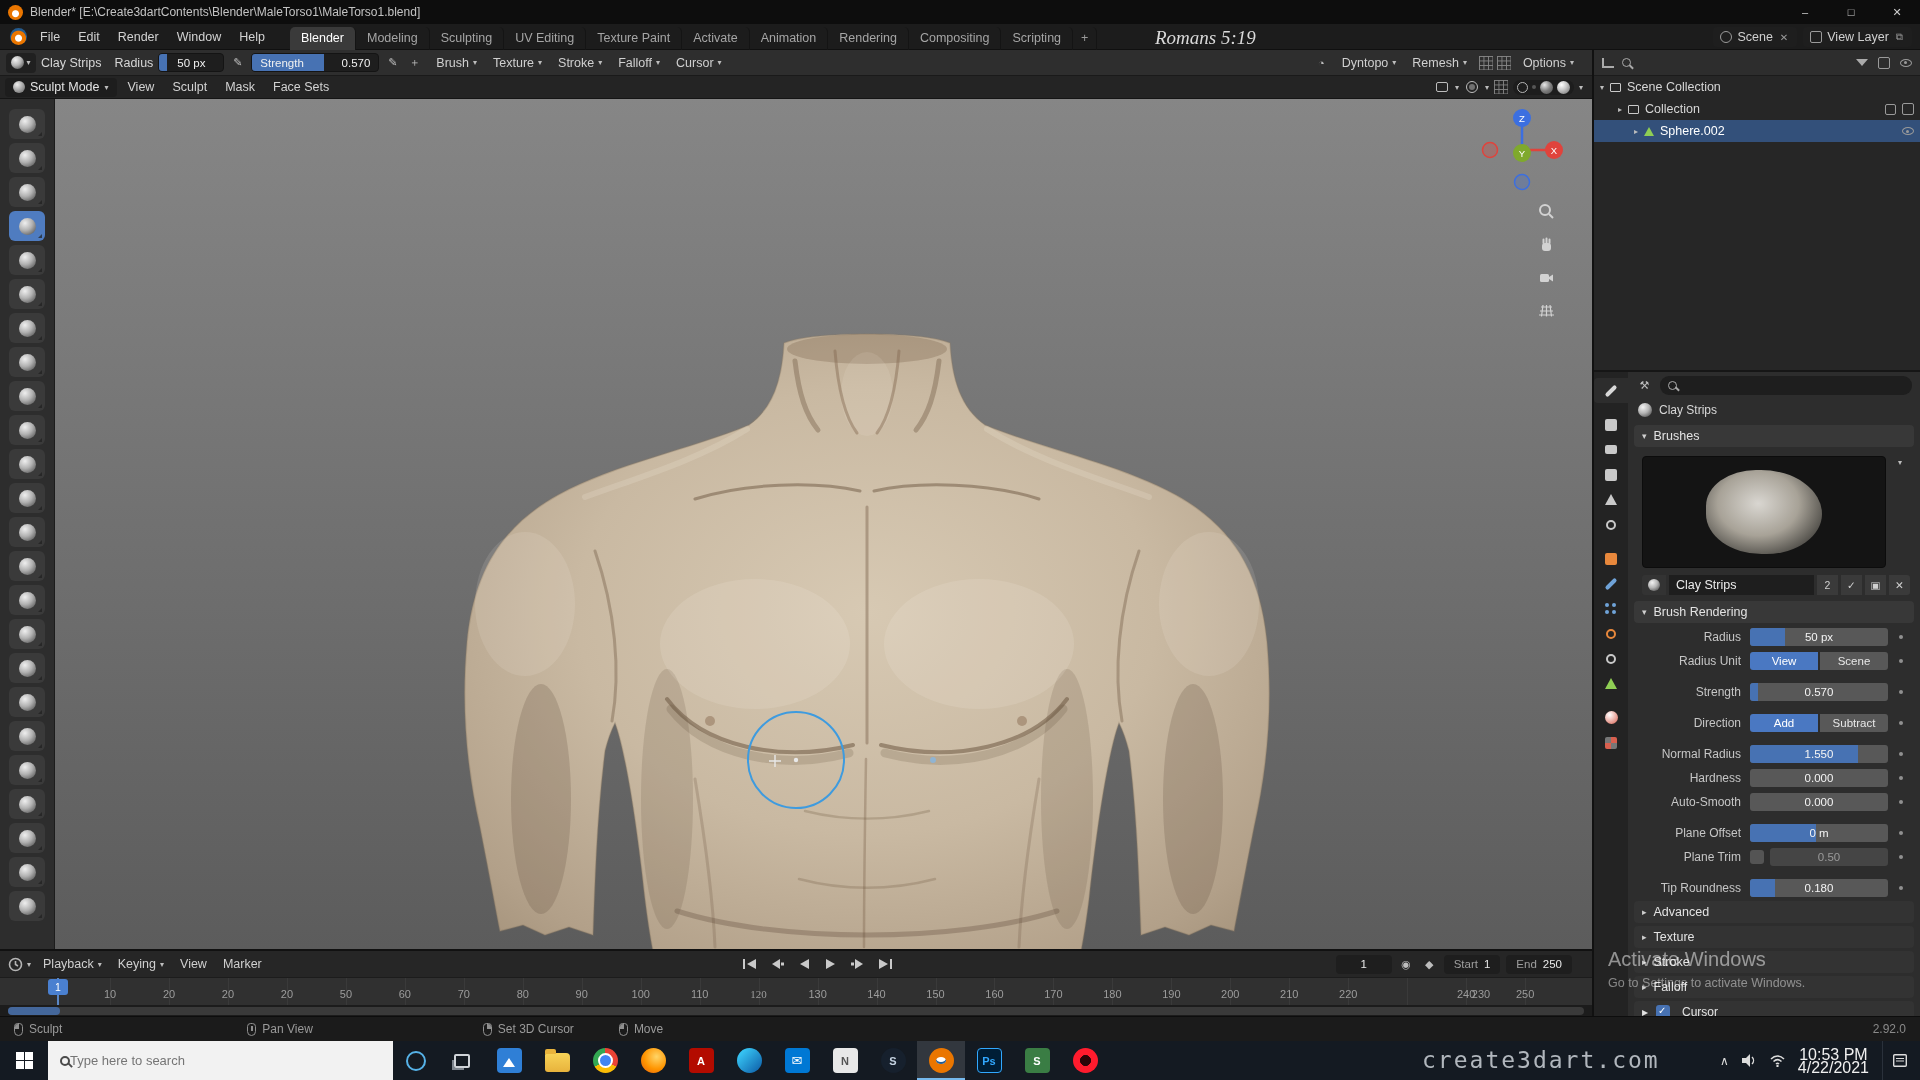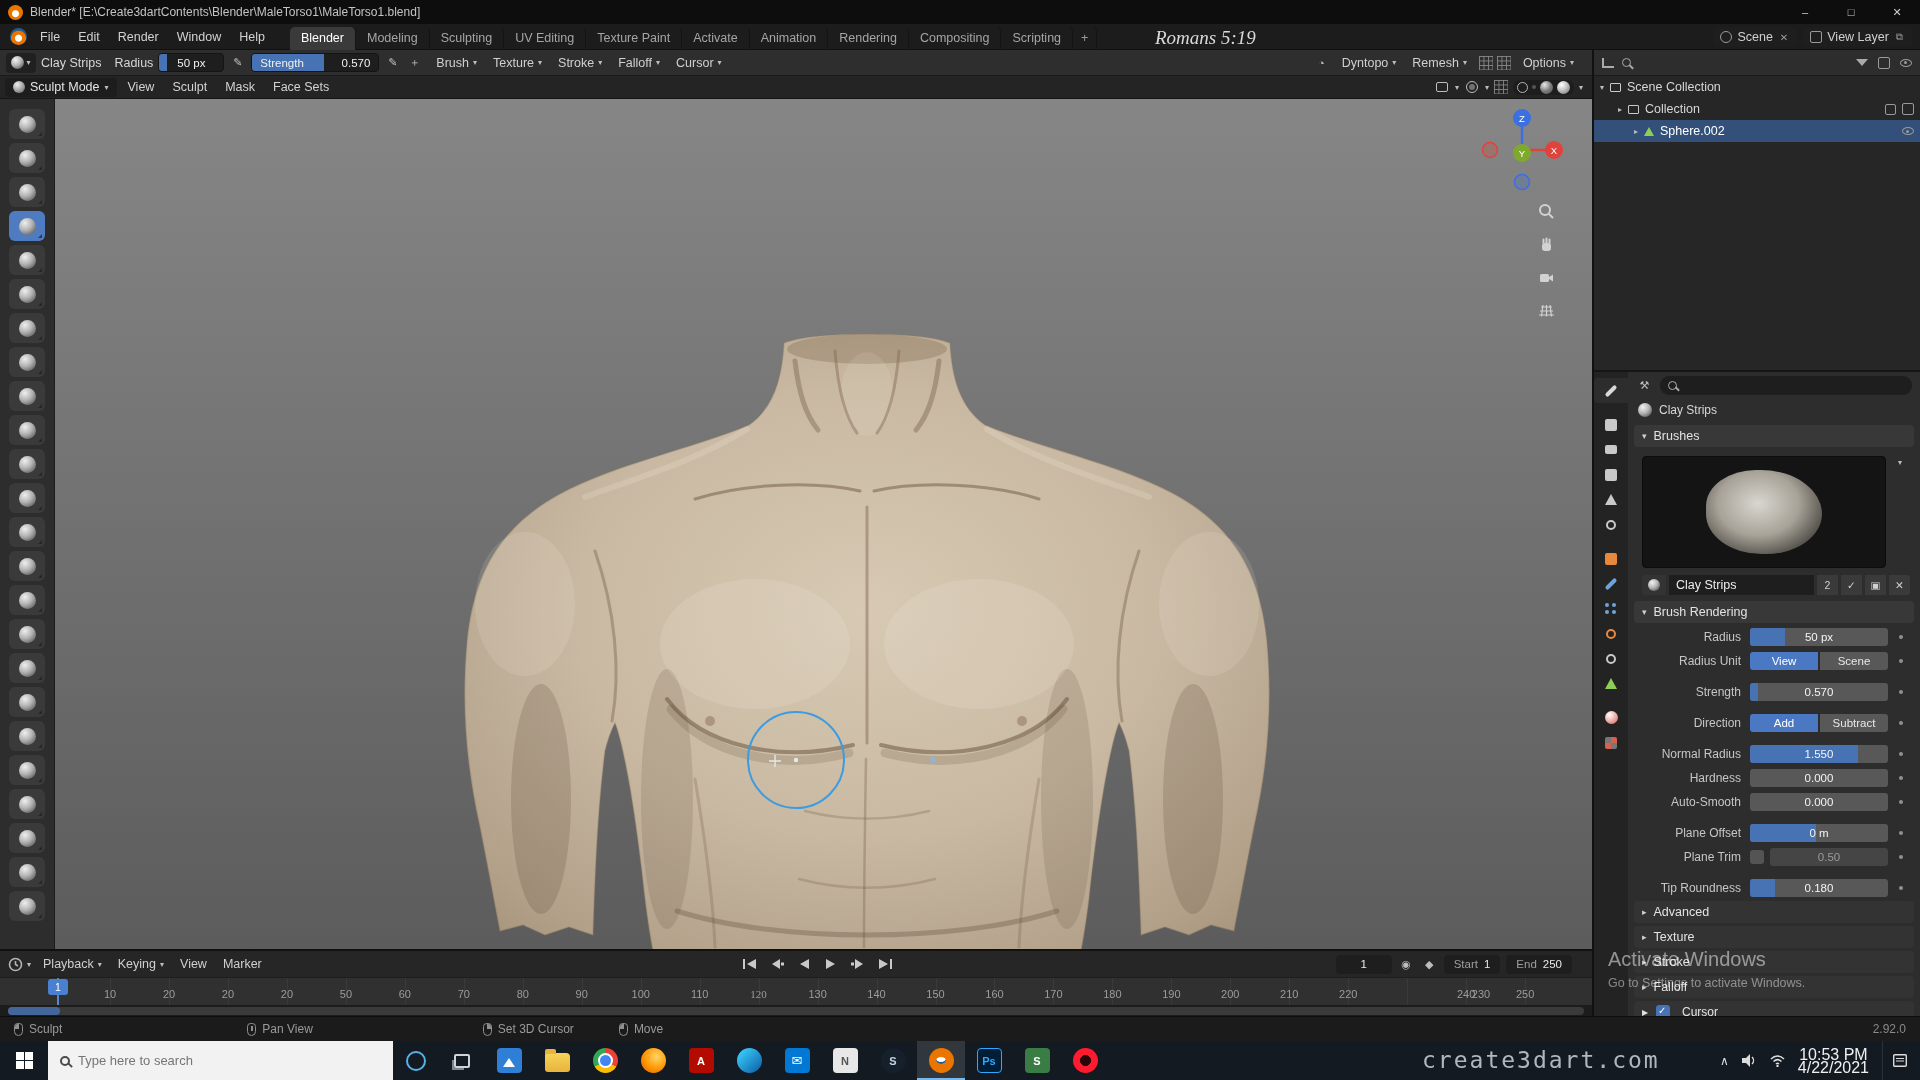--- a/index.html
+++ b/index.html
@@ -210,21 +210,21 @@
   .mouse { width:9px; height:13px; border:1.2px solid #8f8f8f; border-radius:4px 4px 5px 5px; position:relative; }
   .mouse:after { content:""; position:absolute; background:#8f8f8f; }
   .mouse.m-left:after { left:0; top:0; width:4px; height:5px; border-radius:3px 0 0 0; }
   .mouse.m-middle:after { left:3px; top:2px; width:2px; height:5px; }
   .mouse.m-right:after { right:0; top:0; width:4px; height:5px; border-radius:0 3px 0 0; }
   #version { margin-left:auto; padding-right:14px; color:#8a8a8a; }
 
   
   #taskbar { left:0; top:1041px; width:1920px; height:39px; background:#141a22; display:flex; align-items:stretch; }
   #start-btn { width:48px; display:flex; align-items:center; justify-content:center; }
-  #tb-search { width:345px; background:#f2f2f2; display:flex; align-items:center; gap:8px; padding-left:12px; }
+  #tb-search { width:345px; background:#f2f2f2; display:flex; align-items:center; padding-left:12px; }
   #tb-search .mag2 { width:10px; height:10px; border:2px solid #4a4a4a; border-radius:50%; position:relative; }
   #tb-search .mag2:after { content:""; position:absolute; width:6px; height:2px; background:#4a4a4a;
                            transform:rotate(45deg); right:-5px; bottom:-2px; }
   #tb-search input { border:none; outline:none; background:transparent; font-size:13px; color:#333;
                      font-family:"Liberation Sans",sans-serif; width:270px; }
   .tb-sys { width:46px; display:flex; align-items:center; justify-content:center; }
   .cortana { width:20px; height:20px; border-radius:50%; border:2px solid #56b2e8; }
   .taskview { width:16px; height:14px; border:2px solid #cfd3d8; border-radius:2px; box-shadow:-4px 4px 0 -2px #7d848d; }
   .app { width:48px; display:flex; align-items:center; justify-content:center; position:relative; }
   .app.active { background:rgba(255,255,255,.13); box-shadow:inset 0 -2px 0 #76b9ed; }

